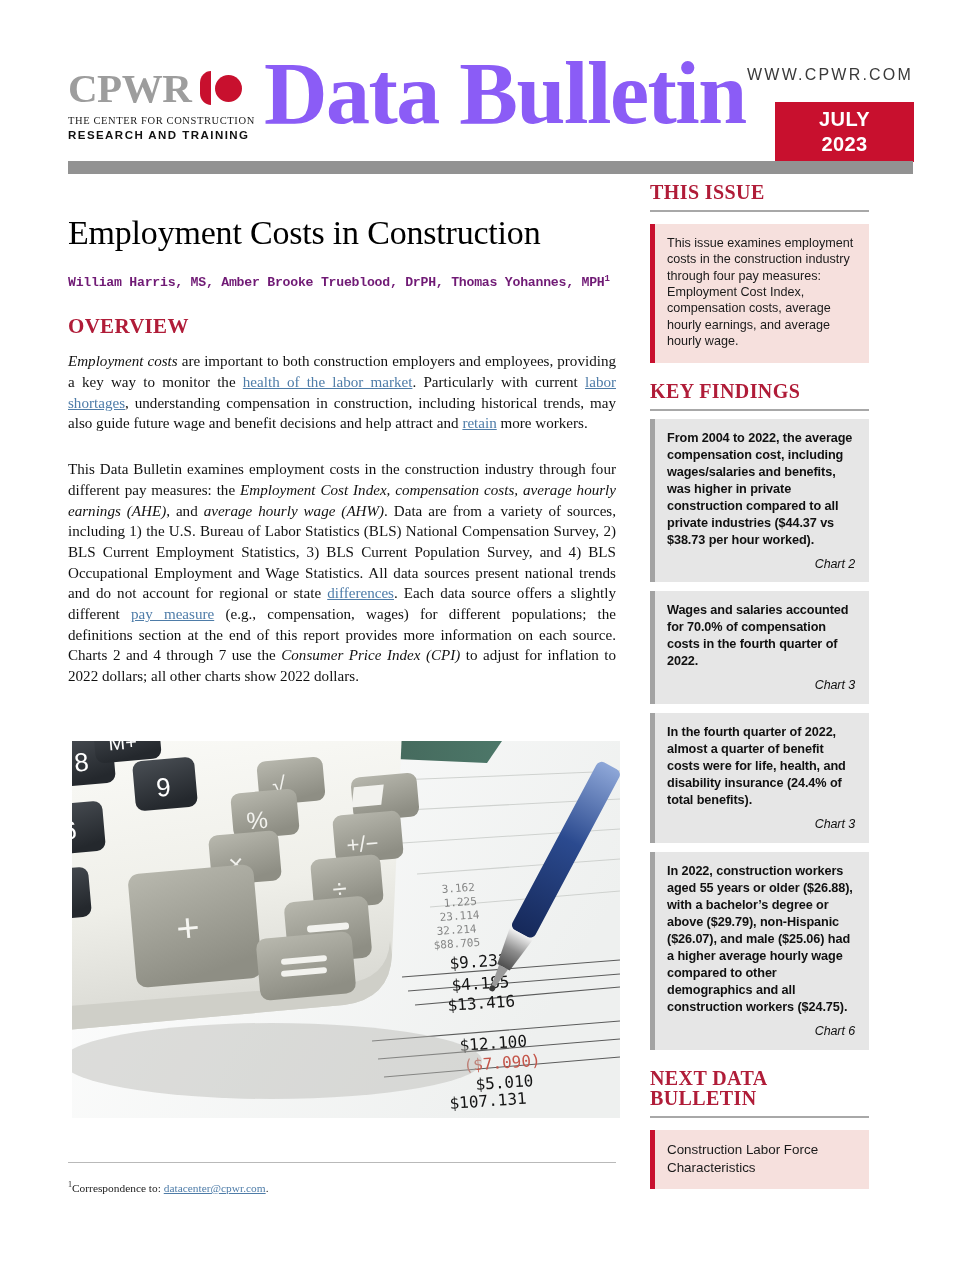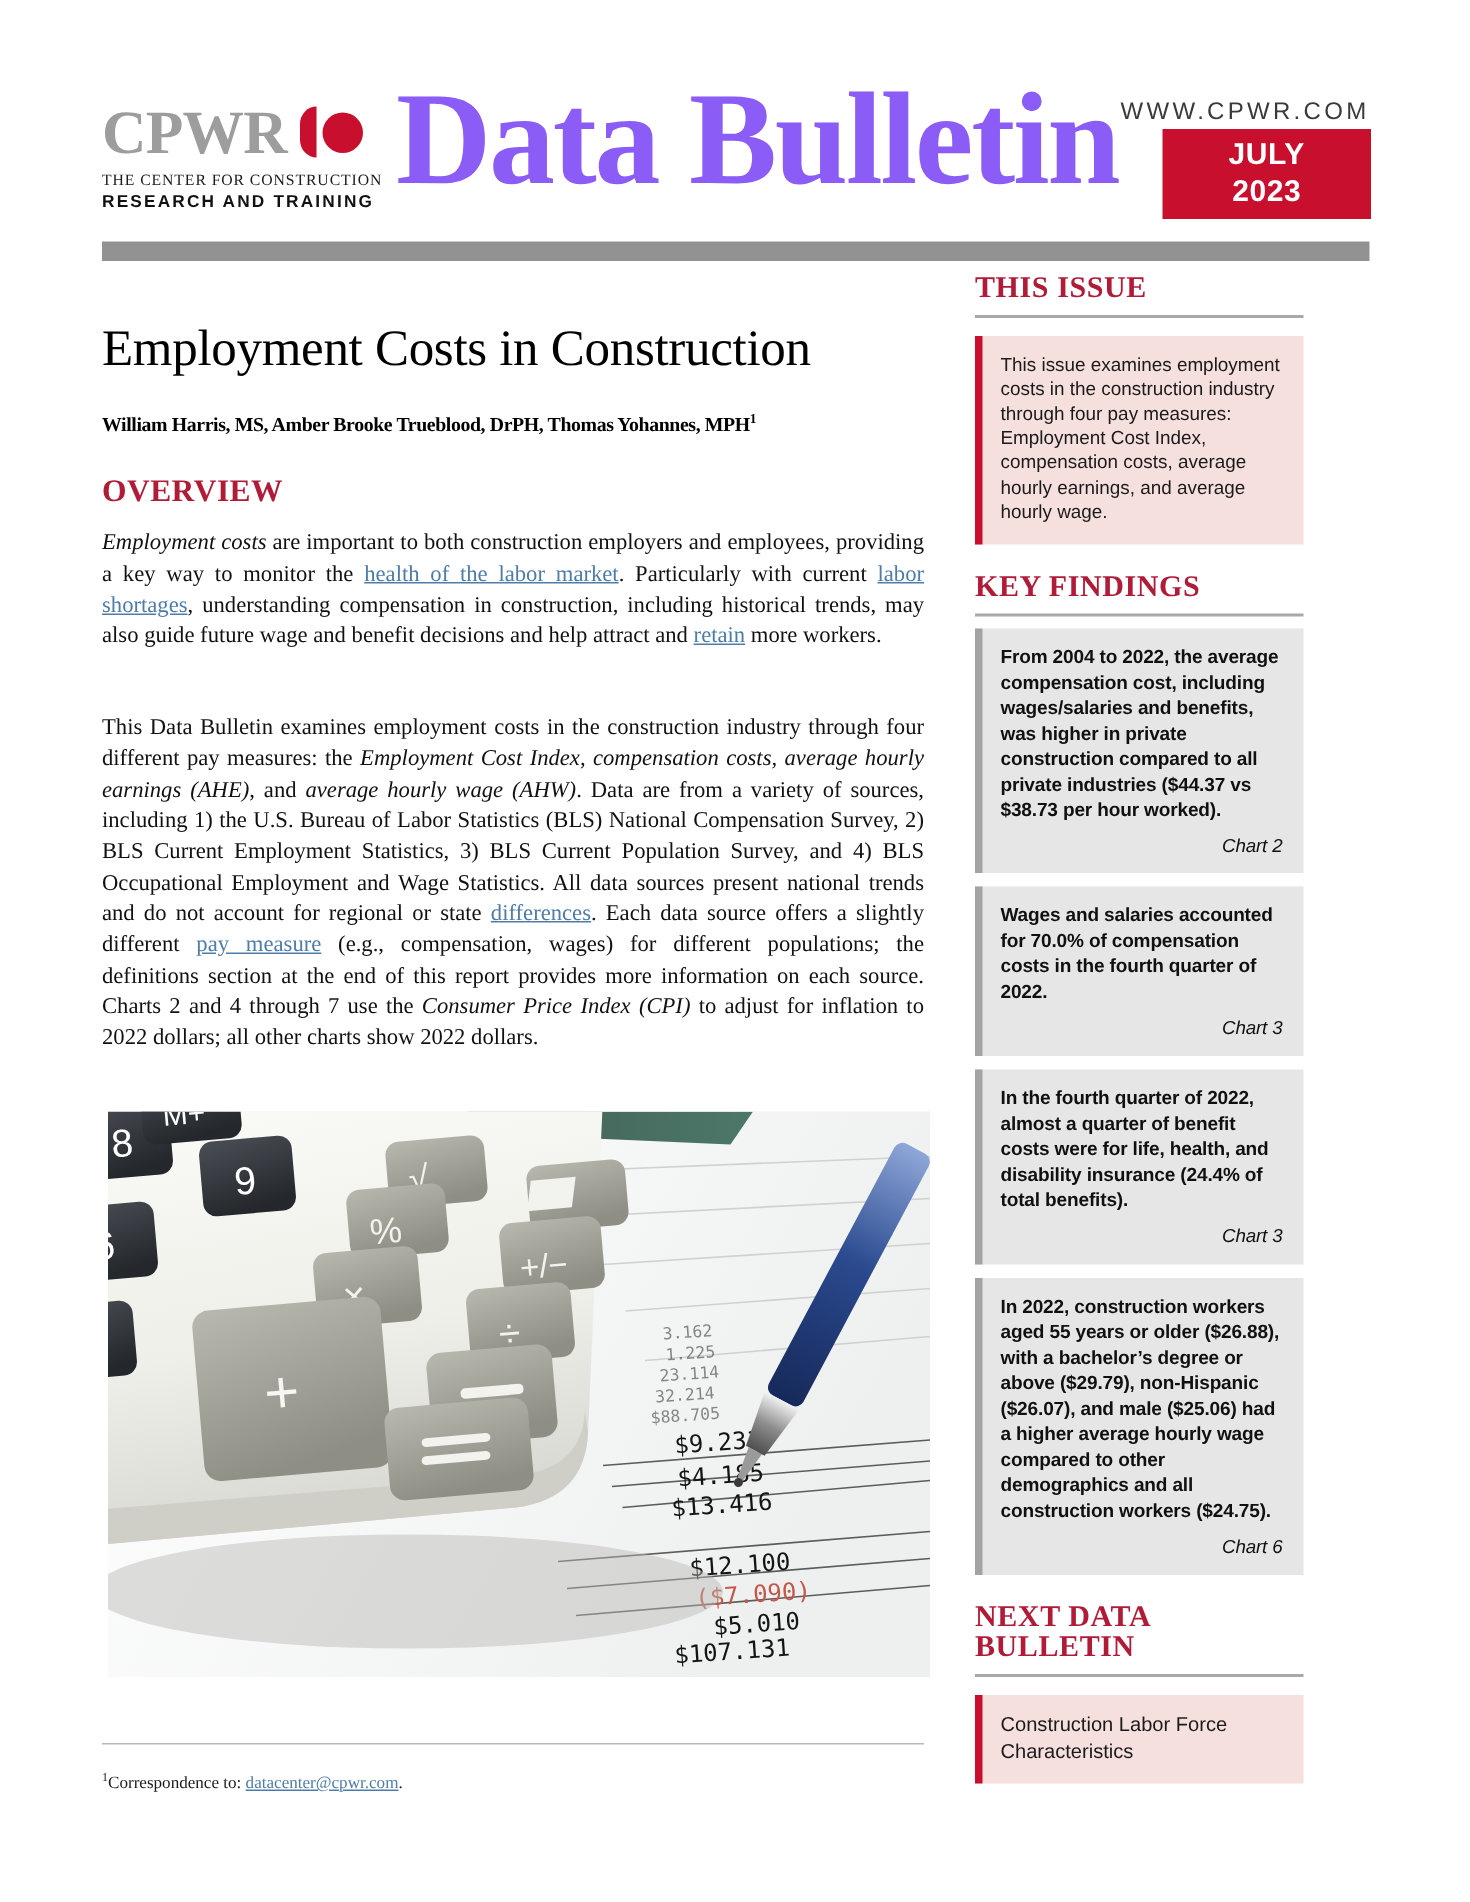--- a/index.html
+++ b/index.html
@@ -49,56 +49,56 @@
     white-space:nowrap;
   }
 
   .url-text{
     position:absolute;right:0;top:8px;
     font-family:"Liberation Sans", sans-serif;
     font-size:16px;font-weight:normal;letter-spacing:2.2px;
     color:#3a3a3a;white-space:nowrap;
   }
   .date-badge{
-    position:absolute;right:-1px;top:28px;width:139px;height:60px;
+    position:absolute;right:-1px;top:44px;width:139px;height:60px;
     background:#c8102e;color:#fff;
     font-family:"Liberation Sans", sans-serif;
     font-weight:bold;font-size:20px;line-height:25px;
     text-align:center;letter-spacing:0.4px;
     padding-top:5px;box-sizing:border-box;
   }
 
   .masthead-rule{
     position:absolute;left:68px;top:161px;width:845px;height:13px;background:#929292;
   }
 
   
   .left-col{position:absolute;left:68px;top:214px;width:548px;}
   .article-title{
     font-family:"Liberation Serif", serif;
     font-size:34px;line-height:1.12;font-weight:normal;color:#000;
     margin:0 0 0 0;letter-spacing:-0.2px;
   }
   .authors{
-    font-family:Liberation Serif, serif;
-    font-size:13.2px;font-weight:bold;color:#000000;
+    font-family:Liberation Mono, monospace;
+    font-size:13.2px;font-weight:bold;color:#701a75;
     margin-top:22px;letter-spacing:-0.25px;
   }
   .authors sup{font-size:9px;vertical-align:super;}
   .overview-head{
     font-family:"Liberation Serif", serif;
     font-size:21px;font-weight:bold;color:#b01c38;
     letter-spacing:0.3px;margin-top:24px;
   }
   .body-p{
     font-family:"Liberation Serif", serif;
     font-size:15.1px;line-height:1.37;text-align:justify;
     color:#111;margin-top:12px;
   }
-  .body-p.second{margin-top:40px;}
+  .body-p.second{margin-top:25px;}
   .body-p em{}
   .lnk{color:#4e7ca8;text-decoration:underline;}
 
   .photo{
     position:absolute;left:72px;top:741px;width:548px;height:377px;
     overflow:hidden;background:#f4f4f2;
   }
 
   .foot-rule{
     position:absolute;left:68px;top:1162px;width:548px;height:1px;background:#b9b9b9;

